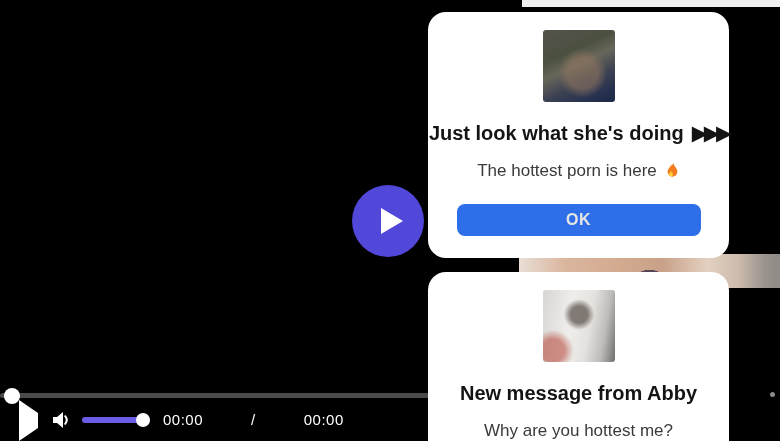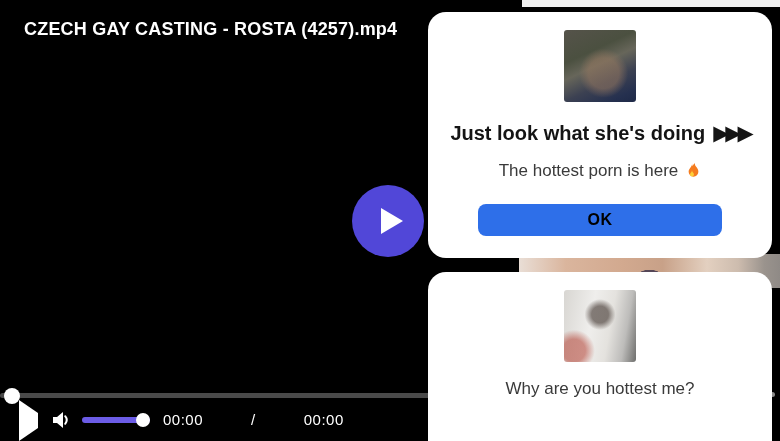--- a/index.html
+++ b/index.html
@@ -36,21 +36,21 @@
     border-top:13px solid transparent; border-bottom:13px solid transparent; border-left:19px solid #fff;
   }
   .ctrl-volume { position:absolute; left:51px; top:408px; width:22px; height:24px; background:none; border:none; cursor:pointer; }
   .vol-track { position:absolute; left:82px; top:417px; width:68px; height:6px; border-radius:3px; background:#6b5ce6; }
   .vol-knob { position:absolute; left:136px; top:413px; width:14px; height:14px; border-radius:50%; background:#fff; }
   .time { position:absolute; left:163px; top:411px; color:#fff; font-size:15px; letter-spacing:.5px; display:flex;gap:41px; }
   .time .sep { margin:0 7px; }
 
   
   .card {
-    position:absolute; left:428px; width:344px; background:#fff; border-radius:18px;
+    position:absolute; left:428px; width:301px; background:#fff; border-radius:18px;
     text-align:center; z-index:2; cursor:pointer;
   }
   .card1 { top:12px; height:246px; }
   .card2 { top:272px; height:210px; }
   .thumb { width:72px; height:72px; margin:18px auto 0; border-radius:3px; }
   .thumb1 {
     background:
       radial-gradient(circle at 55% 60%, rgba(150,120,96,.55) 0 26%, transparent 42%),
       linear-gradient(155deg,#55534a 0%,#4b5040 32%,#67665a 48%,#3c4152 68%,#25304f 88%,#1e2947 100%);
   }
@@ -58,35 +58,34 @@
     background:
       radial-gradient(circle at 50% 34%, rgba(58,46,40,.6) 0 14%, transparent 26%),
       radial-gradient(circle at 14% 84%, rgba(178,62,48,.55) 0 13%, transparent 24%),
       linear-gradient(100deg,#d8d6d2 0%,#efeeec 38%,#e4e2de 62%,#bdbcba 82%,#6e6e6c 100%);
   }
   .card-heading { margin-top:20px; font-size:20px; font-weight:700; color:#141414; line-height:22px; }
   .arrows { font-size:21px; letter-spacing:-4px; margin-left:8px; font-family:"DejaVu Sans",sans-serif; }
   .card-sub { margin-top:17px; font-size:17px; color:#3a3a3a; display:flex; justify-content:center; align-items:center; gap:5px; }
   .ok-btn {
     display:block; margin:23px auto 0; width:244px; height:32px; border:none; border-radius:8px;
-    background:#2e6fe9; color:#000000; font-size:16px; font-weight:700; letter-spacing:.5px;
+    background:#2e6fe9; color:#e5e5e5; font-size:16px; font-weight:700; letter-spacing:.5px;
     font-family:inherit; cursor:pointer; line-height:32px;
   }
   .flame { width:18px; height:18px; }
 </style>
 </head>
 <body>
 
 <div class="stage">
 
   <div class="top-strip"></div>
   <div class="bg-banner"></div>
   <div class="bg-dot"></div>
 
-  <div class="video-title">CZECH GAY CASTING - ROSTA (4257).mp4</div>
 
   <button class="big-play">
     <span class="tri"></span>
   </button>
 
   <div class="seek-track"></div>
   <div class="seek-knob"></div>
 
   <button class="ctrl-play">
     <span class="tri"></span>
@@ -118,18 +117,19 @@
       <svg class="flame" viewBox="0 0 24 24">
         <path d="M12 1.5c.8 4.5-4.5 6.5-4.5 11.5a6.5 6.5 0 0 0 13 0c0-3.2-1.8-4.9-3.2-6.9-1.1-1.6-1.6-3-1.3-4.6-1.6.9-2.7 2.3-2.9 4.1C12.3 4.3 12 3 12 1.5z" fill="#f57c1f"></path>
         <path d="M12 11c0 2.6-2.6 3.3-2.6 5.6a2.6 2.6 0 0 0 5.2 0C14.6 14.3 12 13.6 12 11z" fill="#fdd039"></path>
       </svg>
     </div>
     <button class="ok-btn">OK</button>
   </div>
 
   <div class="card card2">
     <div class="thumb thumb2"></div>
+    <div class="card-heading">New message from Abby</div>
     <div class="card-sub">
       <span>Why are you hottest me?</span>
     </div>
   </div>
 
 </div>
 
 </body></html>

